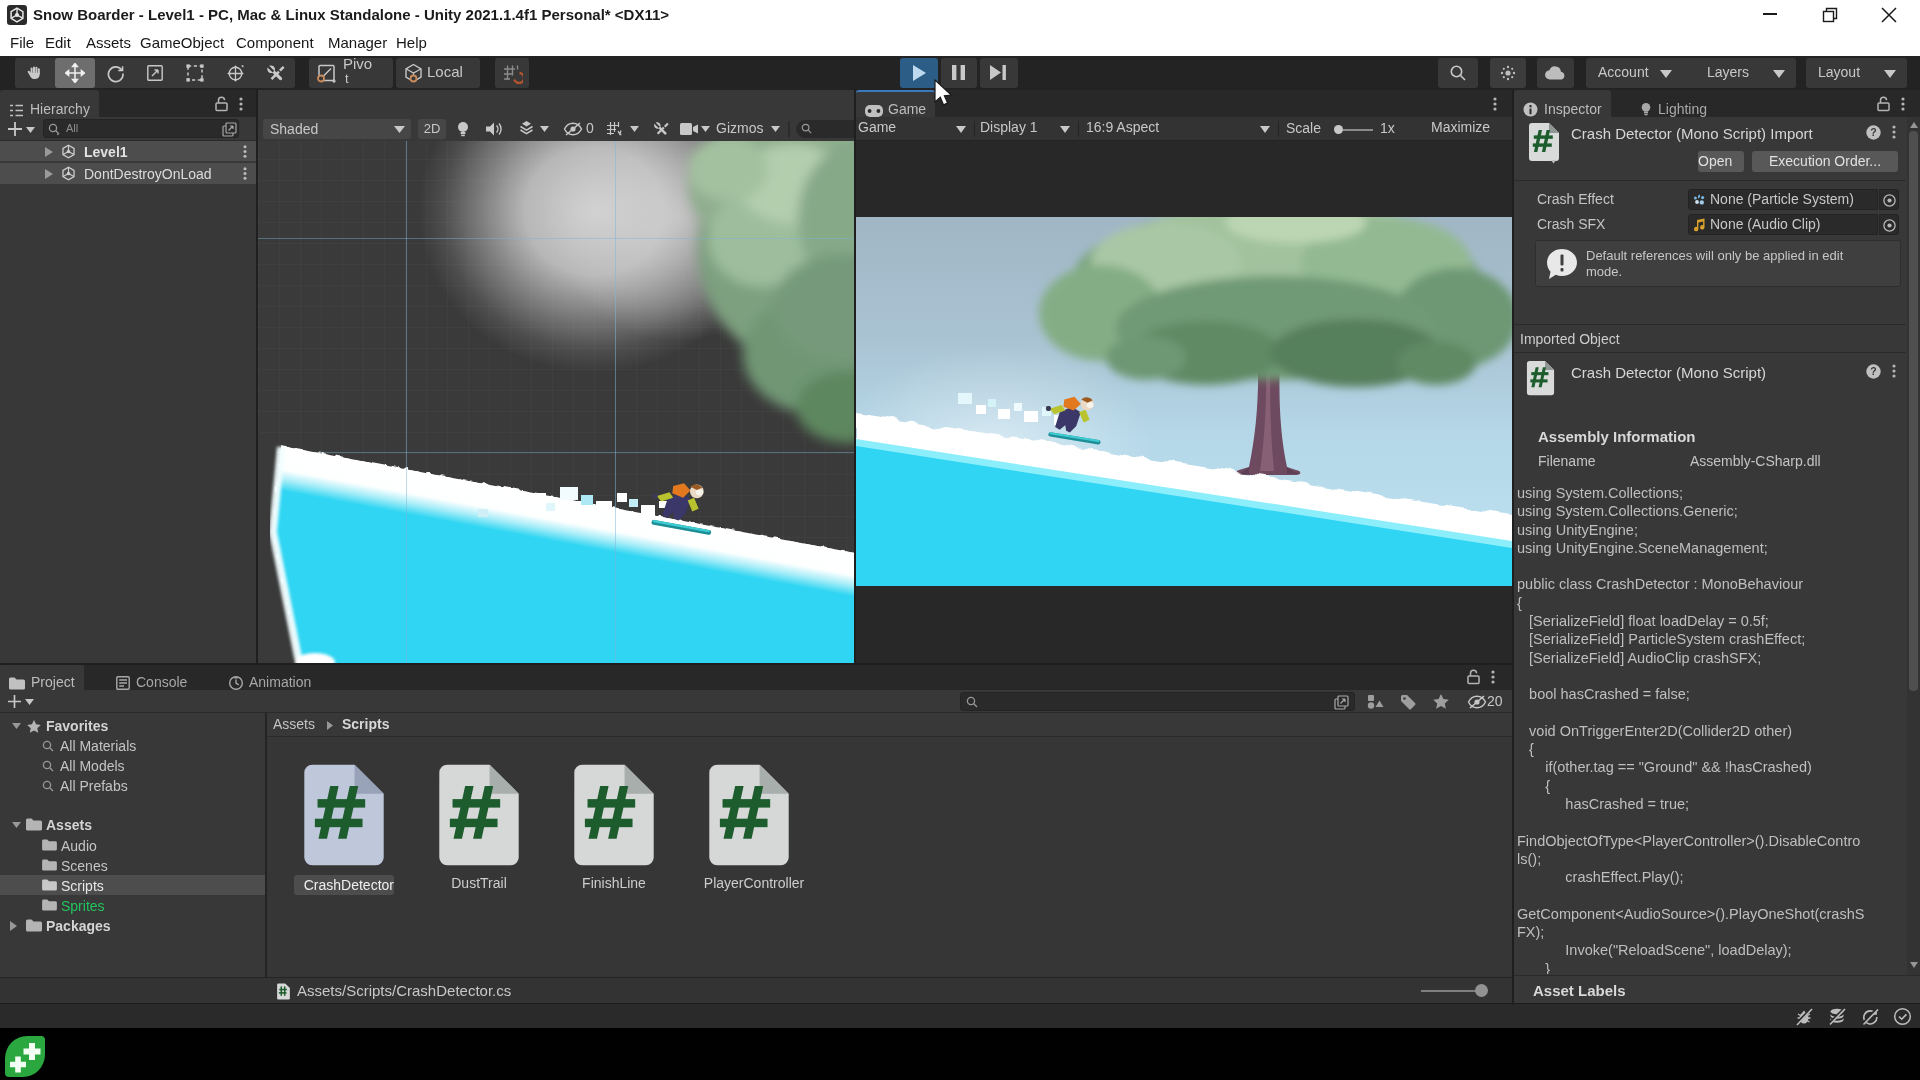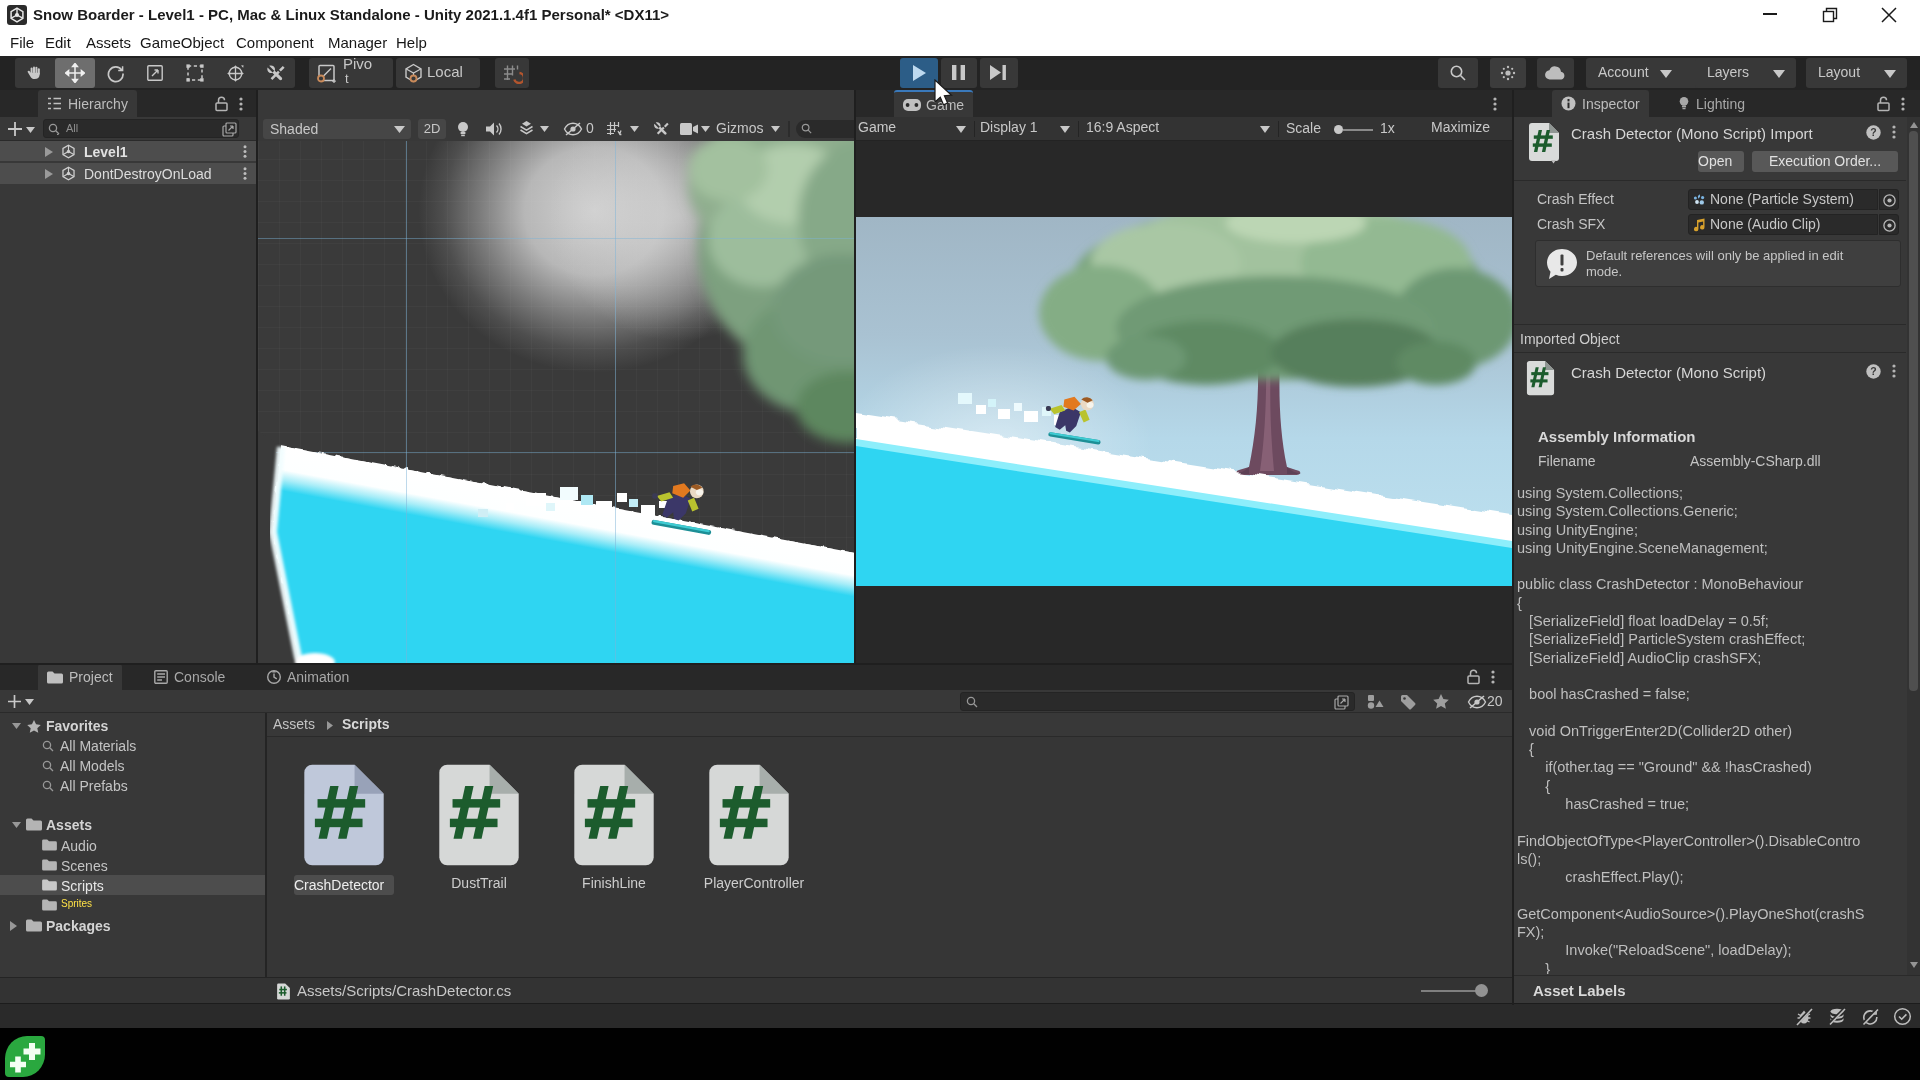--- a/index.html
+++ b/index.html
@@ -12,21 +12,21 @@
 #menubar { left:0; top:30px; width:1920px; height:26px; background:#ffffff; color:#161616; font-size:15px; }
 .menuitem { position:absolute; top:4px; }
 
 #toolbar { left:0; top:56px; width:1920px; height:34px; background:#232323; }
 .tbtn { position:absolute; top:2px; height:30px; background:#383838; border-radius:3px; color:#c8c8c8; font-size:14px; }
 .tgroup { position:absolute; top:2px; height:30px; background:#383838; border-radius:3px; display:flex; }
 .tseg { width:40px; height:30px; display:flex; align-items:center; justify-content:center; }
 .tseg.sel { background:#6e6e6e; border-radius:3px; }
 
 .tabbar { background:#282828; }
-.tab { position:absolute; top:0; height:27px; font-size:14px; color:#bdbdbd; display:flex; align-items:center; padding:0 9px;margin-left:38px; }
+.tab { position:absolute; top:0; height:27px; font-size:14px; color:#bdbdbd; display:flex; align-items:flex-end; padding:0 9px; }
 .tab.active { background:#383838; border-radius:3px 3px 0 0; }
 .dim { color:#8f8f8f; }
 svg { display:block; }
 </style>
 </head>
 <body>
 <div id="app">
 
   <div id="titlebar" class="abs">
     <svg class="abs" style="left:7px;top:5px" width="20" height="20" viewBox="0 0 20 20">
@@ -833,21 +833,21 @@
         </svg>
       <div class="abs" style="left:61px;top:145px;font-size:14px;color:#c4c4c4">Scenes</div>
       <div class="abs" style="left:0;top:162px;width:265px;height:20px;background:#4d4d4d"></div>
       <svg class="abs" style="left:42px;top:166px" width="15" height="12" viewBox="0 0 16 13" fill="#c8c8c8">
           <path d="M0 2 a1.5 1.5 0 0 1 1.5-1.5 H5.5 L7.5 2.5 H14.5 A1.5 1.5 0 0 1 16 4 V11 a1.5 1.5 0 0 1-1.5 1.5 H1.5 A1.5 1.5 0 0 1 0 11 Z"></path>
         </svg>
       <div class="abs" style="left:61px;top:165px;font-size:14px;color:#e8e8e8">Scripts</div>
       <svg class="abs" style="left:42px;top:186px" width="15" height="12" viewBox="0 0 16 13" fill="#b4b4b4">
           <path d="M0 2 a1.5 1.5 0 0 1 1.5-1.5 H5.5 L7.5 2.5 H14.5 A1.5 1.5 0 0 1 16 4 V11 a1.5 1.5 0 0 1-1.5 1.5 H1.5 A1.5 1.5 0 0 1 0 11 Z"></path>
         </svg>
-      <div class="abs" style="left:61px;top:185px;font-size:10px;color:#fde047">Sprites</div>
+      <div class="abs" style="left:61px;top:185px;font-size:14px;color:#22c55e">Sprites</div>
       <svg class="abs" style="left:10px;top:208px" width="7" height="10" viewBox="0 0 7 10">
           <path d="M0 0 L7 5 L0 10 Z" fill="#989898"></path>
         </svg>
       <svg class="abs" style="left:26px;top:206px" width="16" height="13" viewBox="0 0 16 13" fill="#b4b4b4">
           <path d="M0 2 a1.5 1.5 0 0 1 1.5-1.5 H5.5 L7.5 2.5 H14.5 A1.5 1.5 0 0 1 16 4 V11 a1.5 1.5 0 0 1-1.5 1.5 H1.5 A1.5 1.5 0 0 1 0 11 Z"></path>
         </svg>
       <div class="abs" style="left:46px;top:205px;font-size:14px;font-weight:bold;color:#d4d4d4">Packages</div>
     </div>
     <div class="abs" style="left:265px;top:49px;width:2px;height:264px;background:#242424"></div>
 
@@ -863,21 +863,21 @@
       <svg class="abs" style="left:32px;top:25px" width="90" height="106" viewBox="0 0 34 40">
         <path d="M2 4 a3 3 0 0 1 3-3 H21 L32 12 V36 a3 3 0 0 1-3 3 H5 a3 3 0 0 1-3-3 Z" fill="#bfc8da"></path>
         <path d="M21 1 L32 12 H21 Z" fill="#98a2b8"></path>
         <g fill="#1c5c2d">
             <path d="M12.4 9 h3.2 l-3.0 20 h-3.2 Z" transform="skewX(-4)"></path>
             <path d="M19.8 9 h3.2 l-3.0 20 h-3.2 Z" transform="skewX(-4)"></path>
             <rect x="7" y="14" width="18" height="3.2"></rect>
             <rect x="6" y="21.4" width="18" height="3.2"></rect>
           </g>
       </svg>
-      <div class="abs" style="left:27px;top:138px;width:100px;height:20px;background:#4d4d4d;border-radius:3px;font-size:14px;color:#eeeeee;text-align:left;line-height:20px">CrashDetector</div>
+      <div class="abs" style="left:27px;top:138px;width:100px;height:20px;background:#4d4d4d;border-radius:3px;font-size:14px;color:#eeeeee;text-align:right;line-height:20px">CrashDetector</div>
 
       <svg class="abs" style="left:167px;top:25px" width="90" height="106" viewBox="0 0 34 40">
         <path d="M2 4 a3 3 0 0 1 3-3 H21 L32 12 V36 a3 3 0 0 1-3 3 H5 a3 3 0 0 1-3-3 Z" fill="#d6d8d7"></path>
         <path d="M21 1 L32 12 H21 Z" fill="#a7aeab"></path>
         <g fill="#1c5c2d">
             <path d="M12.4 9 h3.2 l-3.0 20 h-3.2 Z" transform="skewX(-4)"></path>
             <path d="M19.8 9 h3.2 l-3.0 20 h-3.2 Z" transform="skewX(-4)"></path>
             <rect x="7" y="14" width="18" height="3.2"></rect>
             <rect x="6" y="21.4" width="18" height="3.2"></rect>
           </g>

